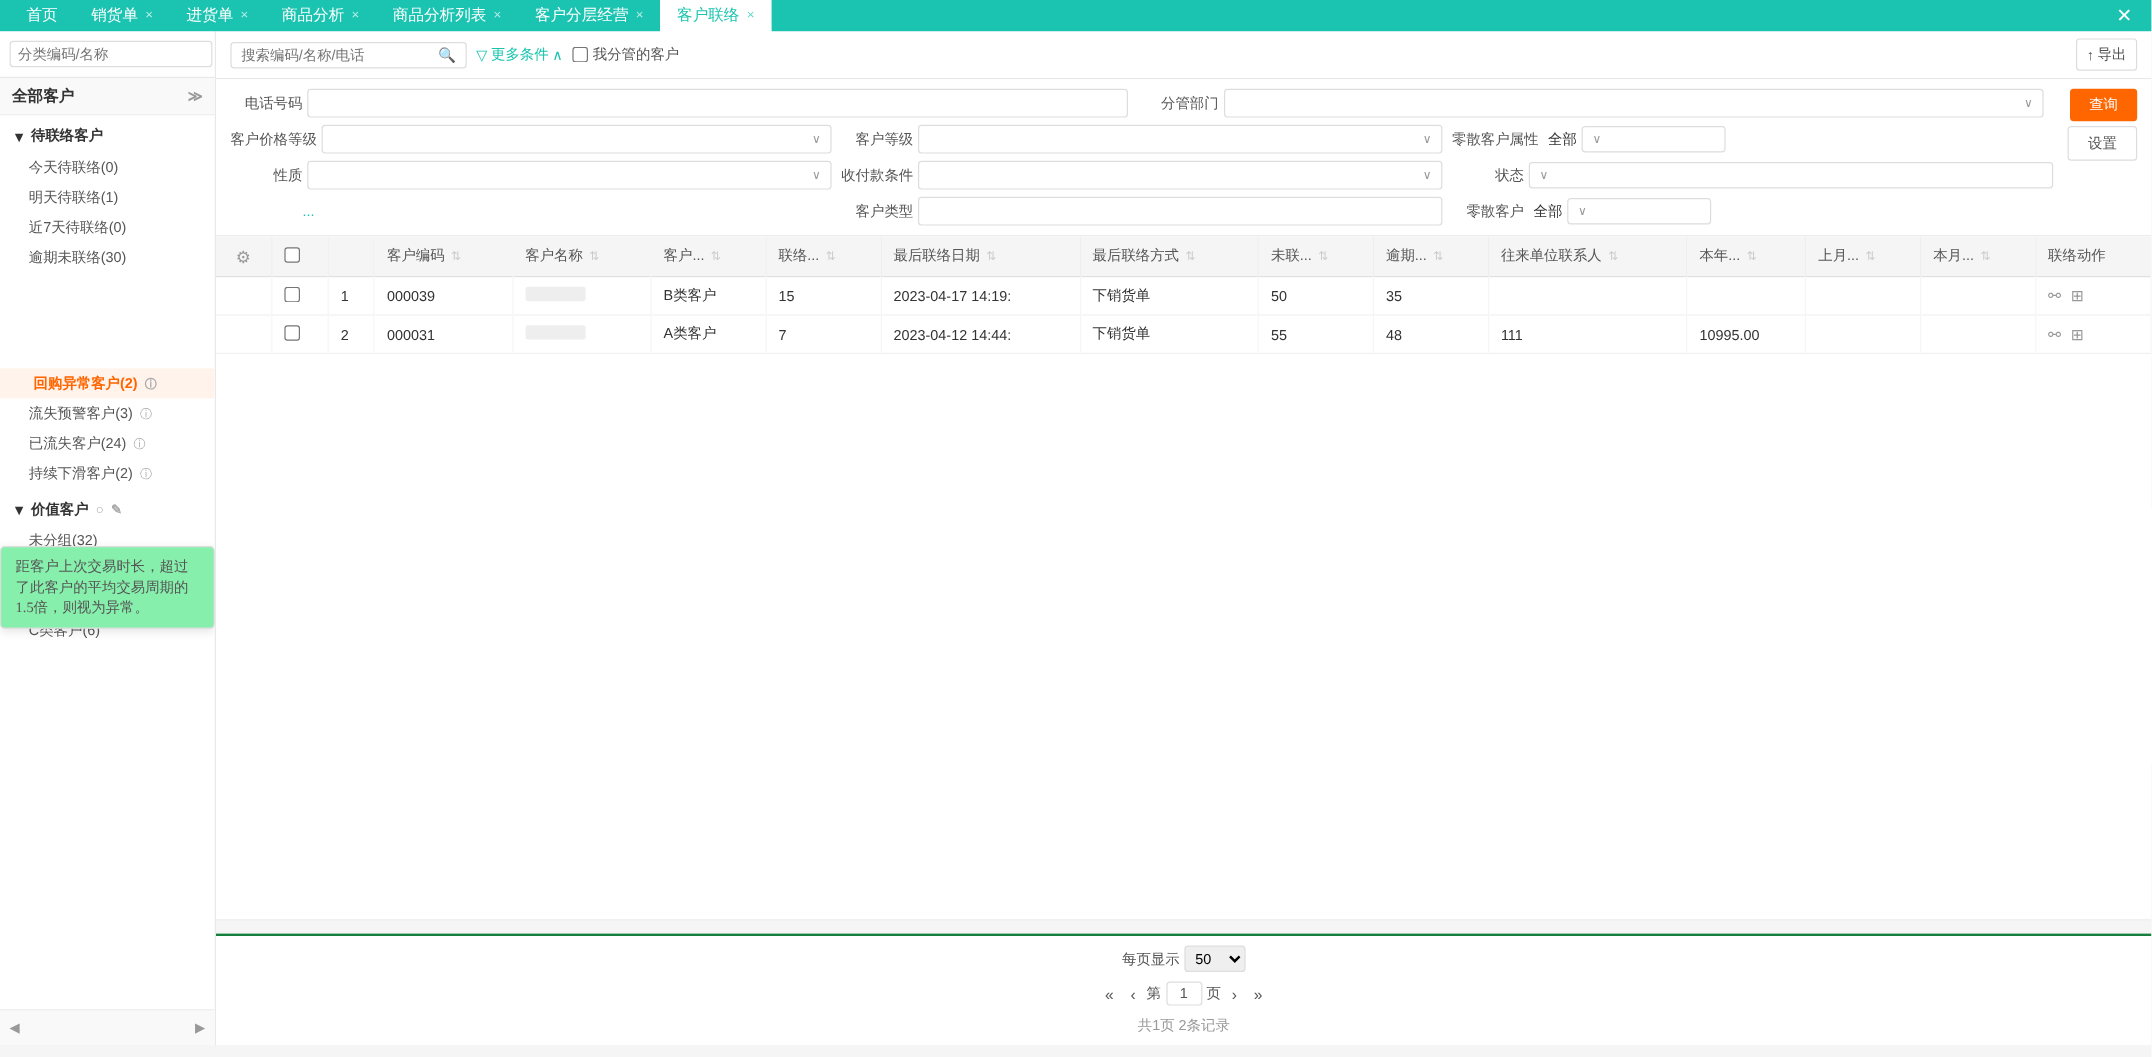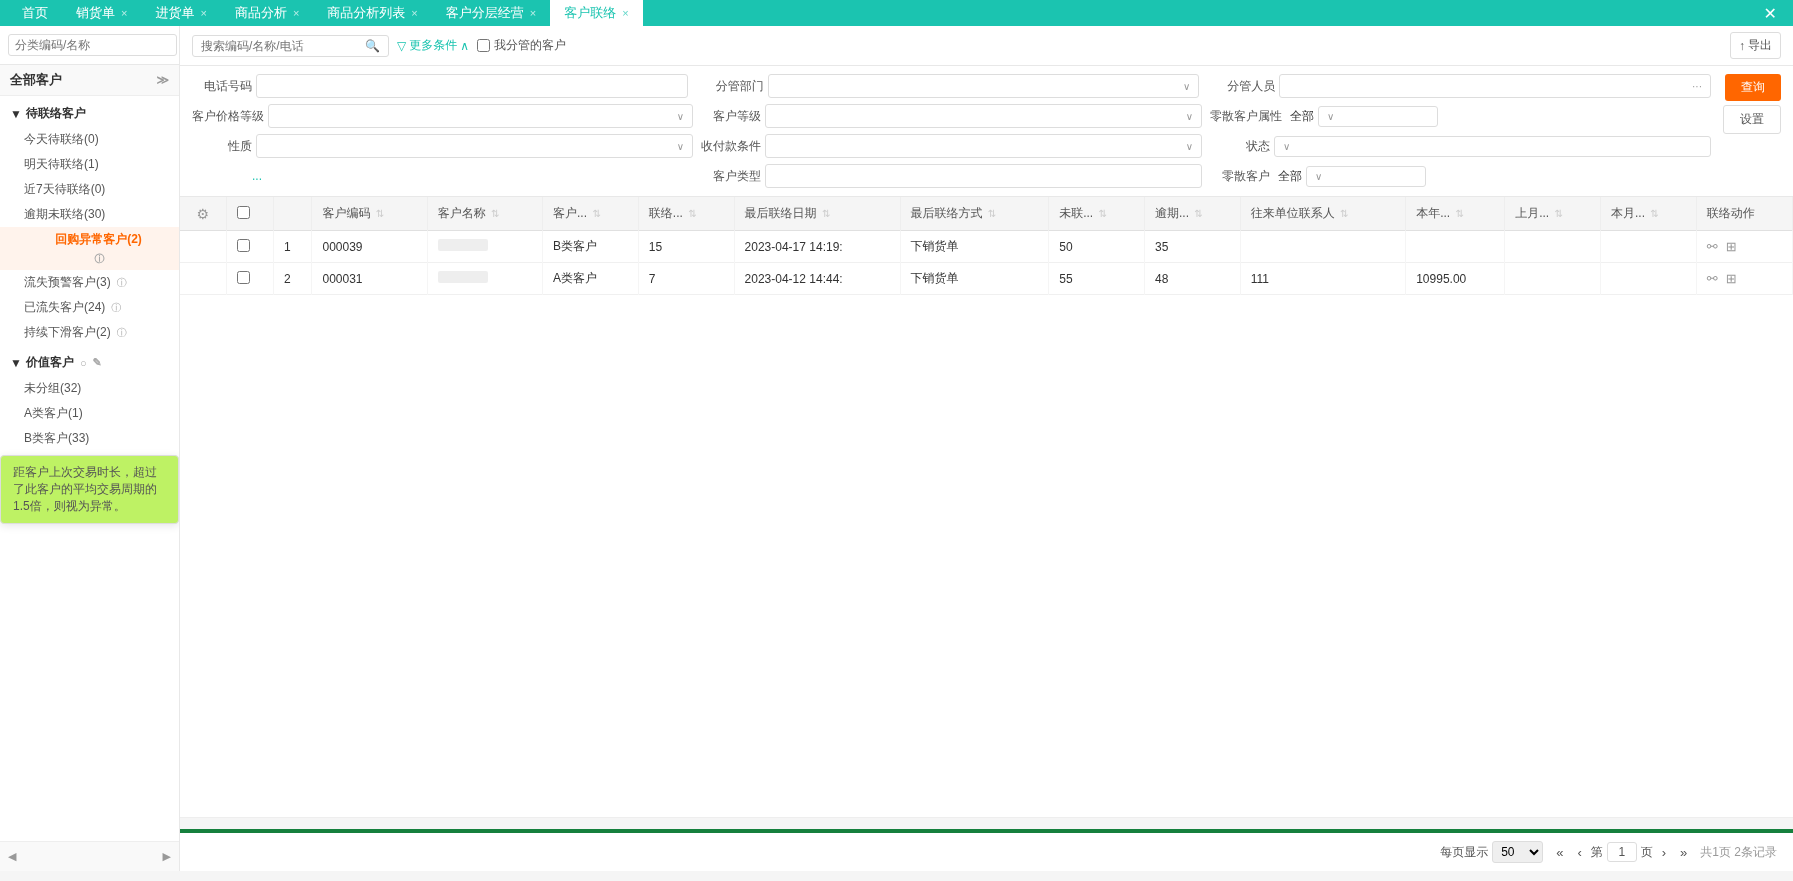--- a/index.html
+++ b/index.html
@@ -151,24 +151,24 @@
       padding: 5px 16px; border-radius: 3px; cursor: pointer; font-size: 12px;
     }
     .filter-actions {
       display: flex; flex-direction: column; gap: 4px; align-items: flex-end;
     }
 
     
     .tooltip-box {
       position: absolute;
       top: 228px; left: 0;
-      background: #bef264; border: 1px solid #ddd; border-radius: 4px;
+      background: #86efac; border: 1px solid #ddd; border-radius: 4px;
       padding: 8px 12px; font-size: 12px; color: #555;
       box-shadow: 0 2px 8px rgba(0,0,0,0.1);
-      max-width: 340px; z-index: 100;
+      max-width: 340px; z-index: 100; font-family: Liberation Serif, serif;
     }
 
     
     .table-area {
       flex: 1; overflow: auto; background: #fff;
     }
 
     table {
       width: 100%; border-collapse: collapse; font-size: 12px;
     }
@@ -188,22 +188,22 @@
     }
     table .action-icons { display: flex; gap: 8px; align-items: center; }
     table .action-icon { color: #999; font-size: 13px; cursor: pointer; }
 
     .gear-col { text-align: center; }
     .gear-col .gear { color: #999; cursor: pointer; font-size: 14px; }
 
     
     .pagination {
       display: flex; align-items: center; justify-content: flex-end;
-      padding: 8px 16px; background: #fff; border-top: 4px solid #15803d;
-      gap: 8px; font-size: 12px; color: #555;
+      padding: 8px 16px; background: #fff; border-top: 2px solid #15803d;
+      gap: 8px; font-size: 12px; color: #555; flex-direction: column;
     }
     .pagination .per-page {
       display: flex; align-items: center; gap: 4px;
     }
     .pagination .per-page select {
       border: 1px solid #ddd; border-radius: 3px;
       padding: 2px 4px; font-size: 12px; outline: none;
     }
     .pagination .page-nav {
       display: flex; align-items: center; gap: 4px;
@@ -299,21 +299,21 @@
       <div class="tree-node" style="padding-left:24px;">
         <span>逾期未联络(30)</span>
       </div>
 
       <div style="position:relative;">
         <div class="tooltip-box">
           <span>距客户上次交易时长，超过了此客户的平均交易周期的1.5倍，则视为异常。</span>
         </div>
       </div>
 
-      <div class="tree-node orange-active" style="padding-left:28px; flex-direction:column;">
+      <div class="tree-node orange-active" style="padding-left:28px; margin-top:80px;">
         <span>回购异常客户(2)</span>
         <span class="info-icon">ⓘ</span>
       </div>
       <div class="tree-node" style="padding-left:24px;">
         <span>流失预警客户(3)</span>
         <span class="info-icon">ⓘ</span>
       </div>
       <div class="tree-node" style="padding-left:24px;">
         <span>已流失客户(24)</span>
         <span class="info-icon">ⓘ</span>
@@ -384,27 +384,20 @@
             </div>
             <div class="filter-divider"></div>
             <div class="filter-item">
               <label>分管部门</label>
               <div class="filter-select">
                 <input type="text" style="">
                 <span class="down-arrow">∨</span>
               </div>
             </div>
             <div class="filter-divider"></div>
-            <div class="filter-item">
-              <label>分管人员</label>
-              <div class="filter-select">
-                <input type="text" style="">
-                <span class="down-arrow">···</span>
-              </div>
-            </div>
           </div>
 
           <div class="filter-row">
             <div class="filter-item">
               <label>客户价格等级</label>
               <div class="filter-select">
                 <input type="text" style="">
                 <span class="down-arrow">∨</span>
               </div>
             </div>

